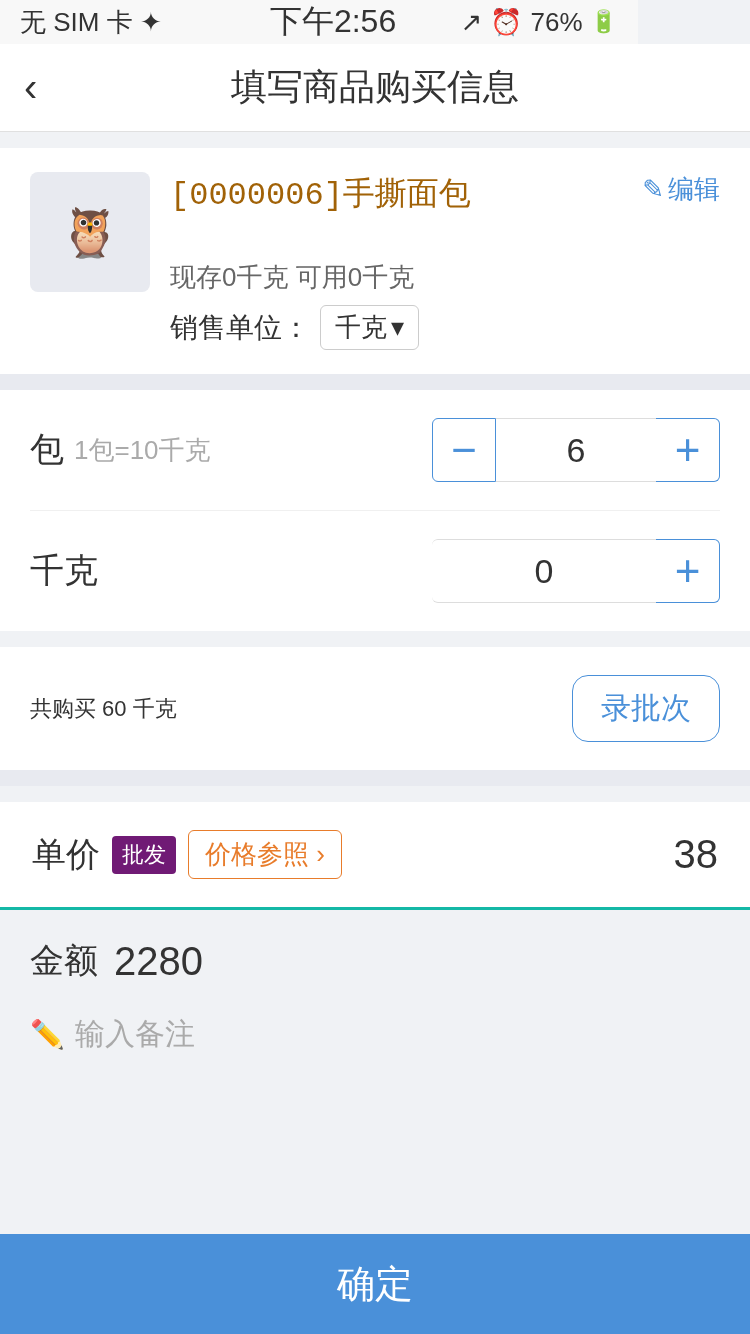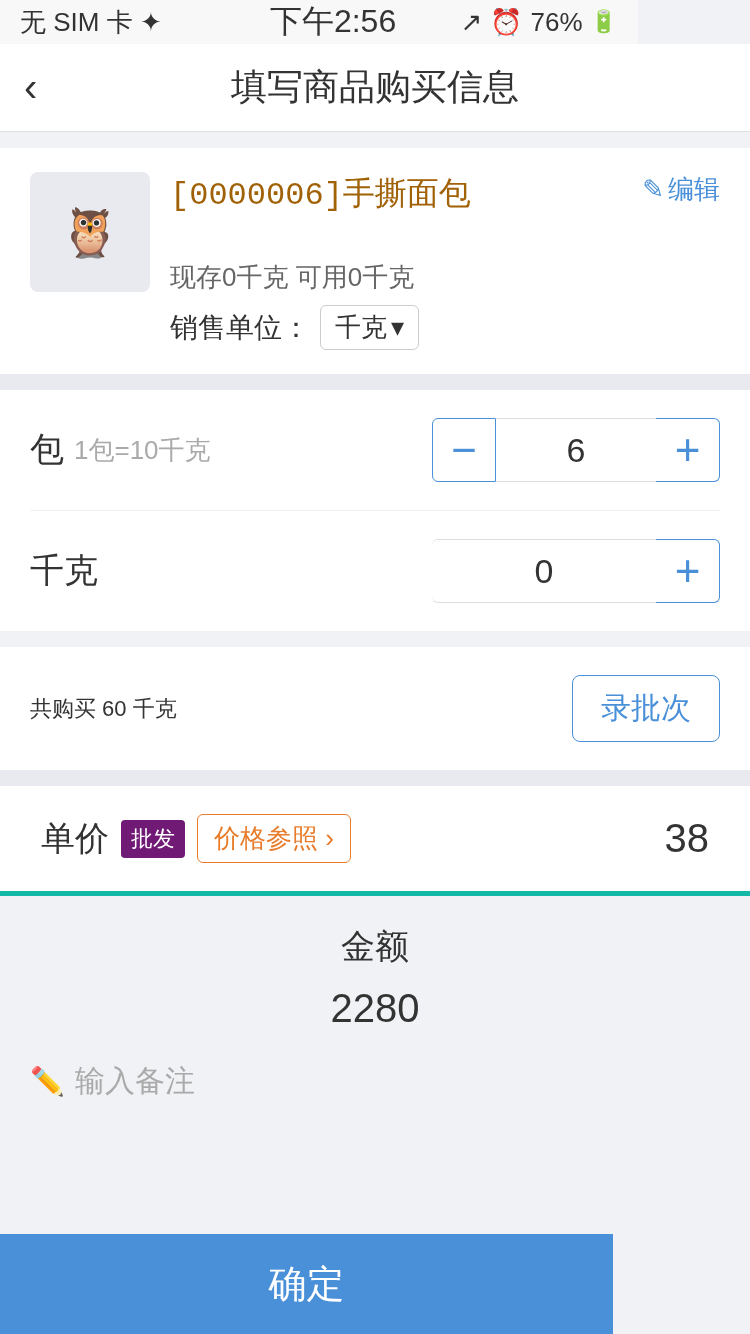--- a/index.html
+++ b/index.html
@@ -191,33 +191,34 @@
       justify-content: space-between;
       padding: 28px 30px;
       margin-top: 16px;
     }
     .total-text {
       font-size: 22px;
       color: #333;
     }
     .batch-btn {
       border: 1px solid #4a90d9;
-      border-radius: 8px;
+      border-radius: 16px;
       padding: 12px 28px;
       font-size: 30px;
       color: #4a90d9;
       background: #fff;
       cursor: pointer;
     }
 
     
     .price-section {
       background: #fff;
-      padding: 28px 41px;
-      border-bottom: 5px solid #14b8a6;
+      padding: 28px 32px;
+      margin-top: 16px;
+      border-bottom: 3px solid #14b8a6;
     }
     .price-row {
       display: flex;
       align-items: center;
       justify-content: space-between;
     }
     .price-left {
       display: flex;
       align-items: center;
       gap: 12px;
@@ -254,21 +255,20 @@
     
     .amount-section {
       background: #f0f2f5;
       padding: 28px 30px 0 30px;
     }
     .amount-row {
       display: flex;
       align-items: center;
       gap: 16px;
       margin-bottom: 20px;
-      flex-direction: column;
     }
     .amount-label {
       font-size: 34px;
       color: #333;
     }
     .amount-value {
       font-size: 40px;
       color: #333;
       font-weight: 500;
     }
@@ -291,21 +291,21 @@
     .empty-space {
       background: #f0f2f5;
       height: 300px;
     }
 
     
     .confirm-btn {
       position: fixed;
       bottom: 0;
       left: 0;
-      width: 613px;
+      width: 750px;
       height: 100px;
       background: #4a90d9;
       color: #fff;
       font-size: 38px;
       display: flex;
       align-items: center;
       justify-content: center;
       cursor: pointer;
       border: none;
       outline: none;

